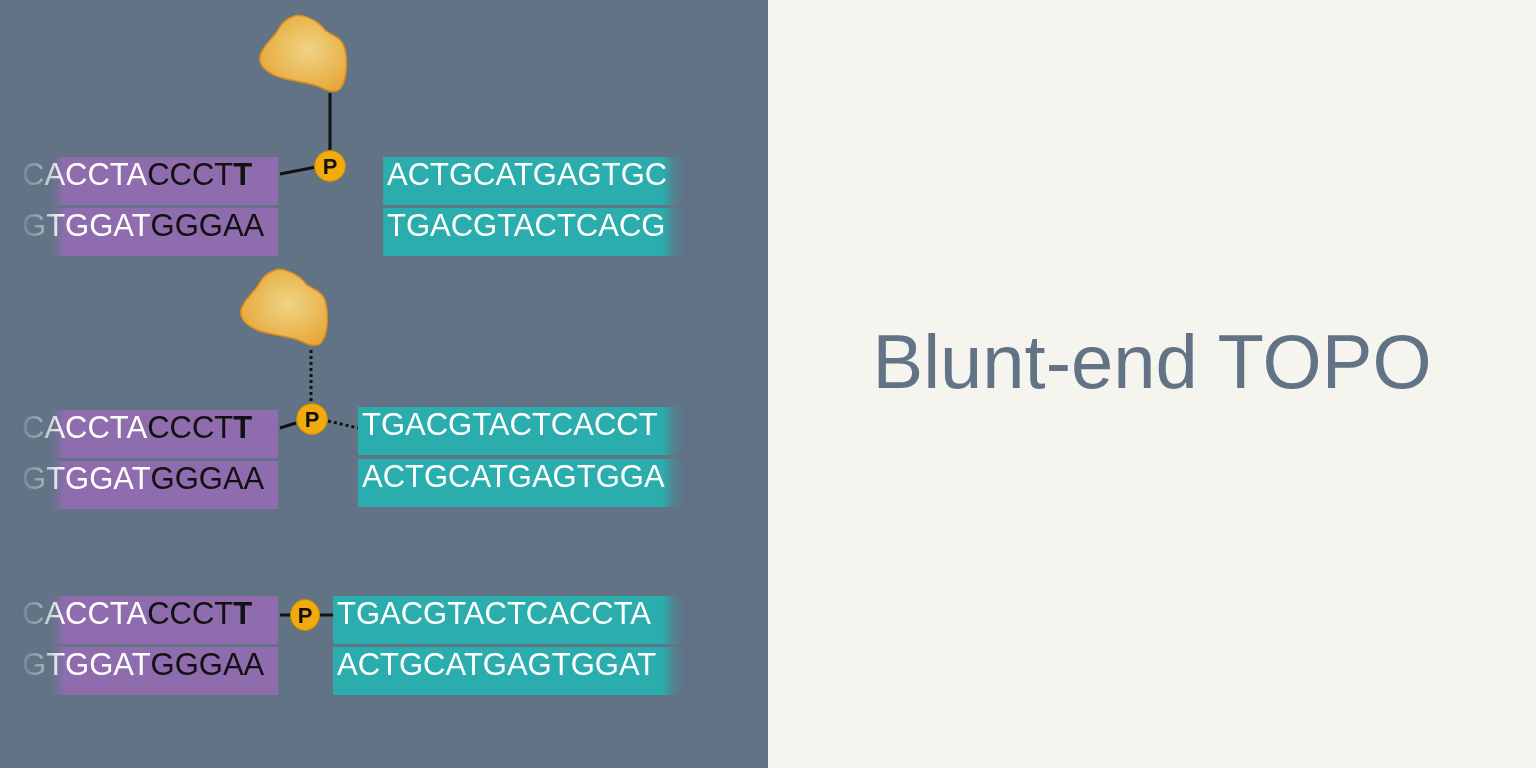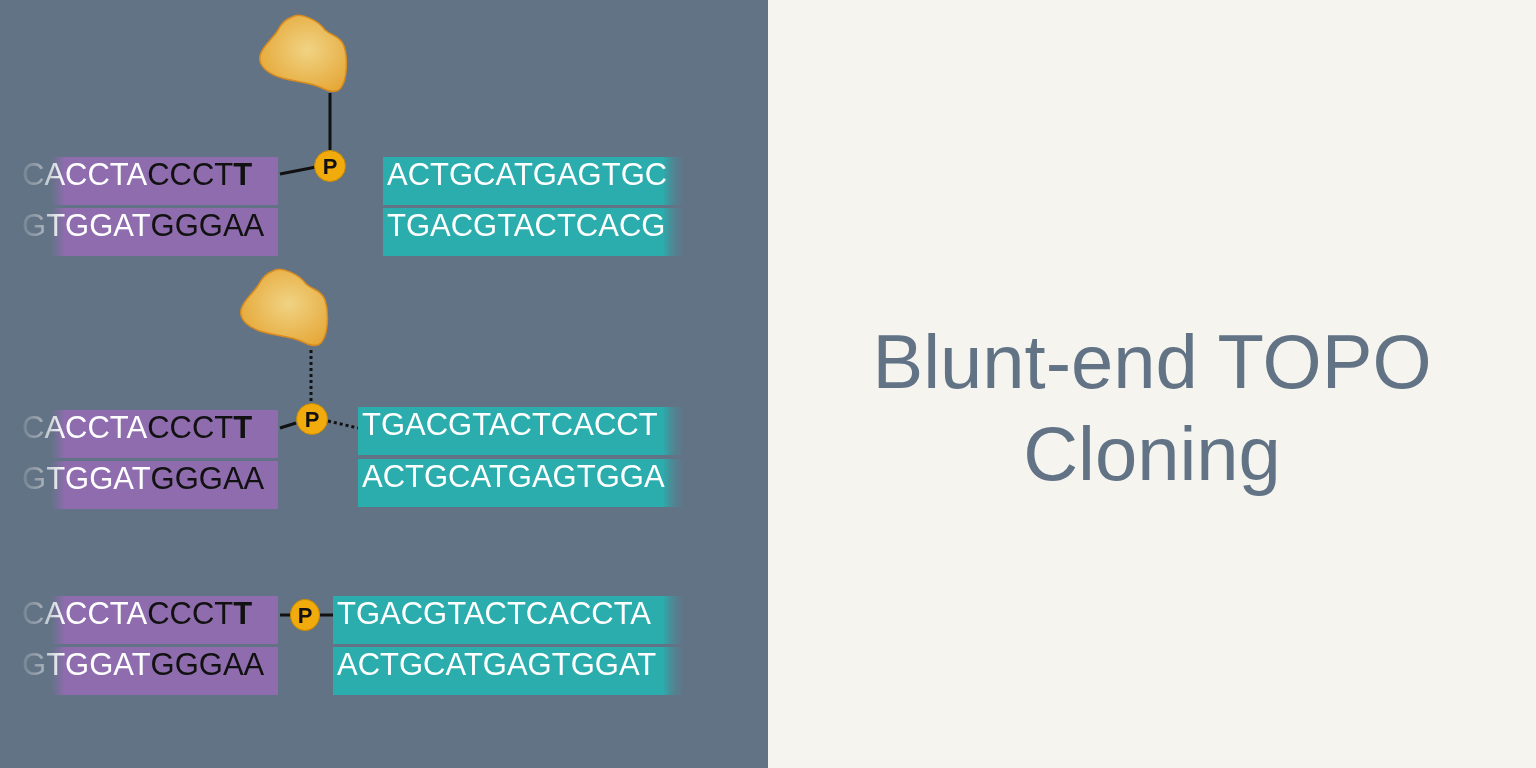--- a/index.html
+++ b/index.html
@@ -87,15 +87,14 @@
     <span>ACTGCATGAGTGGA</span><span>T</span>
   </div>
   <div class="strand teal fade-right" style="left:333px; top:596px; width:350px; padding-left:4px;">
     <span>TGACGTACTCACCT</span><span>A</span>
   </div>
 </div>
 
 <div class="right-panel">
   <div class="title">
     <div>Blunt-end TOPO</div>
-    <div>Cloning</div>
   </div>
 </div>
 
 </body></html>

